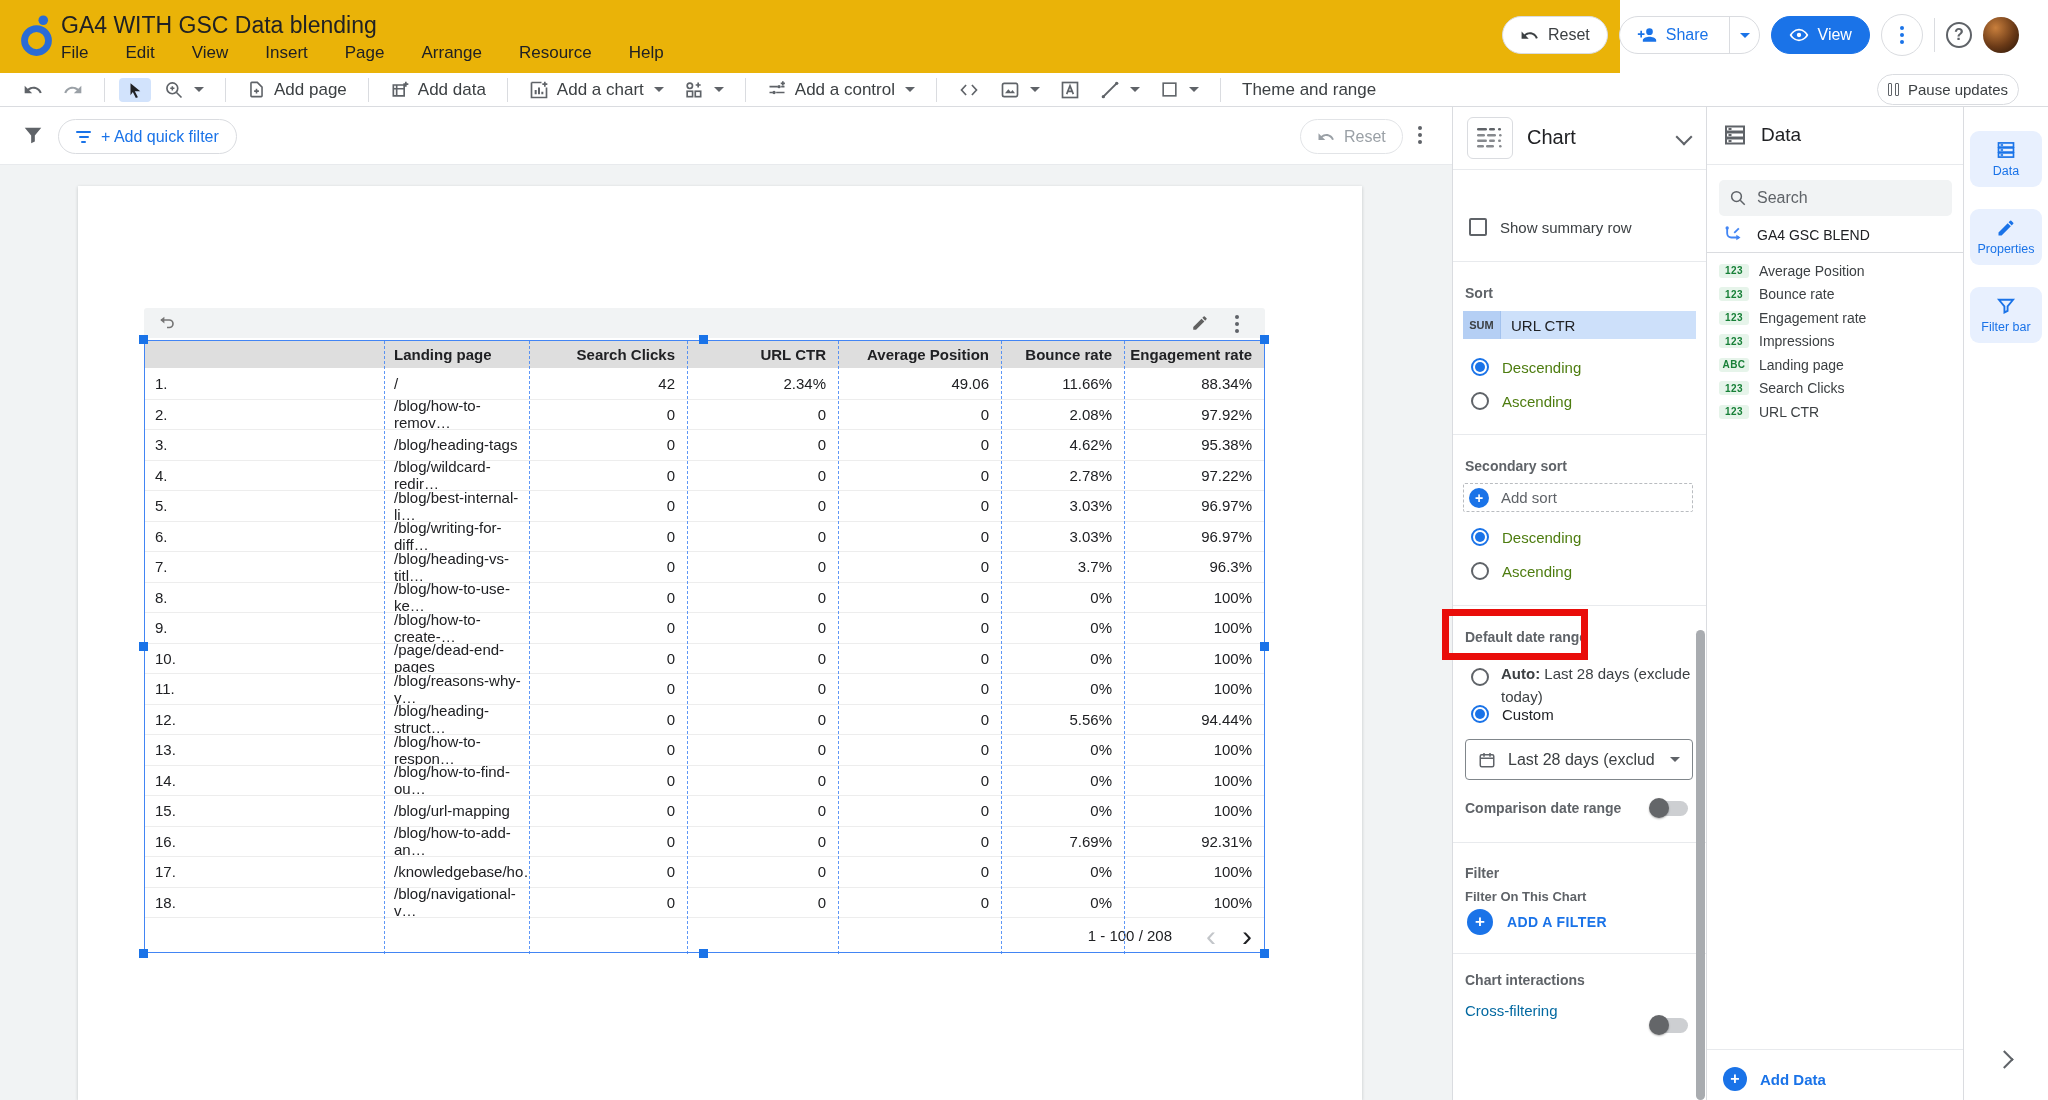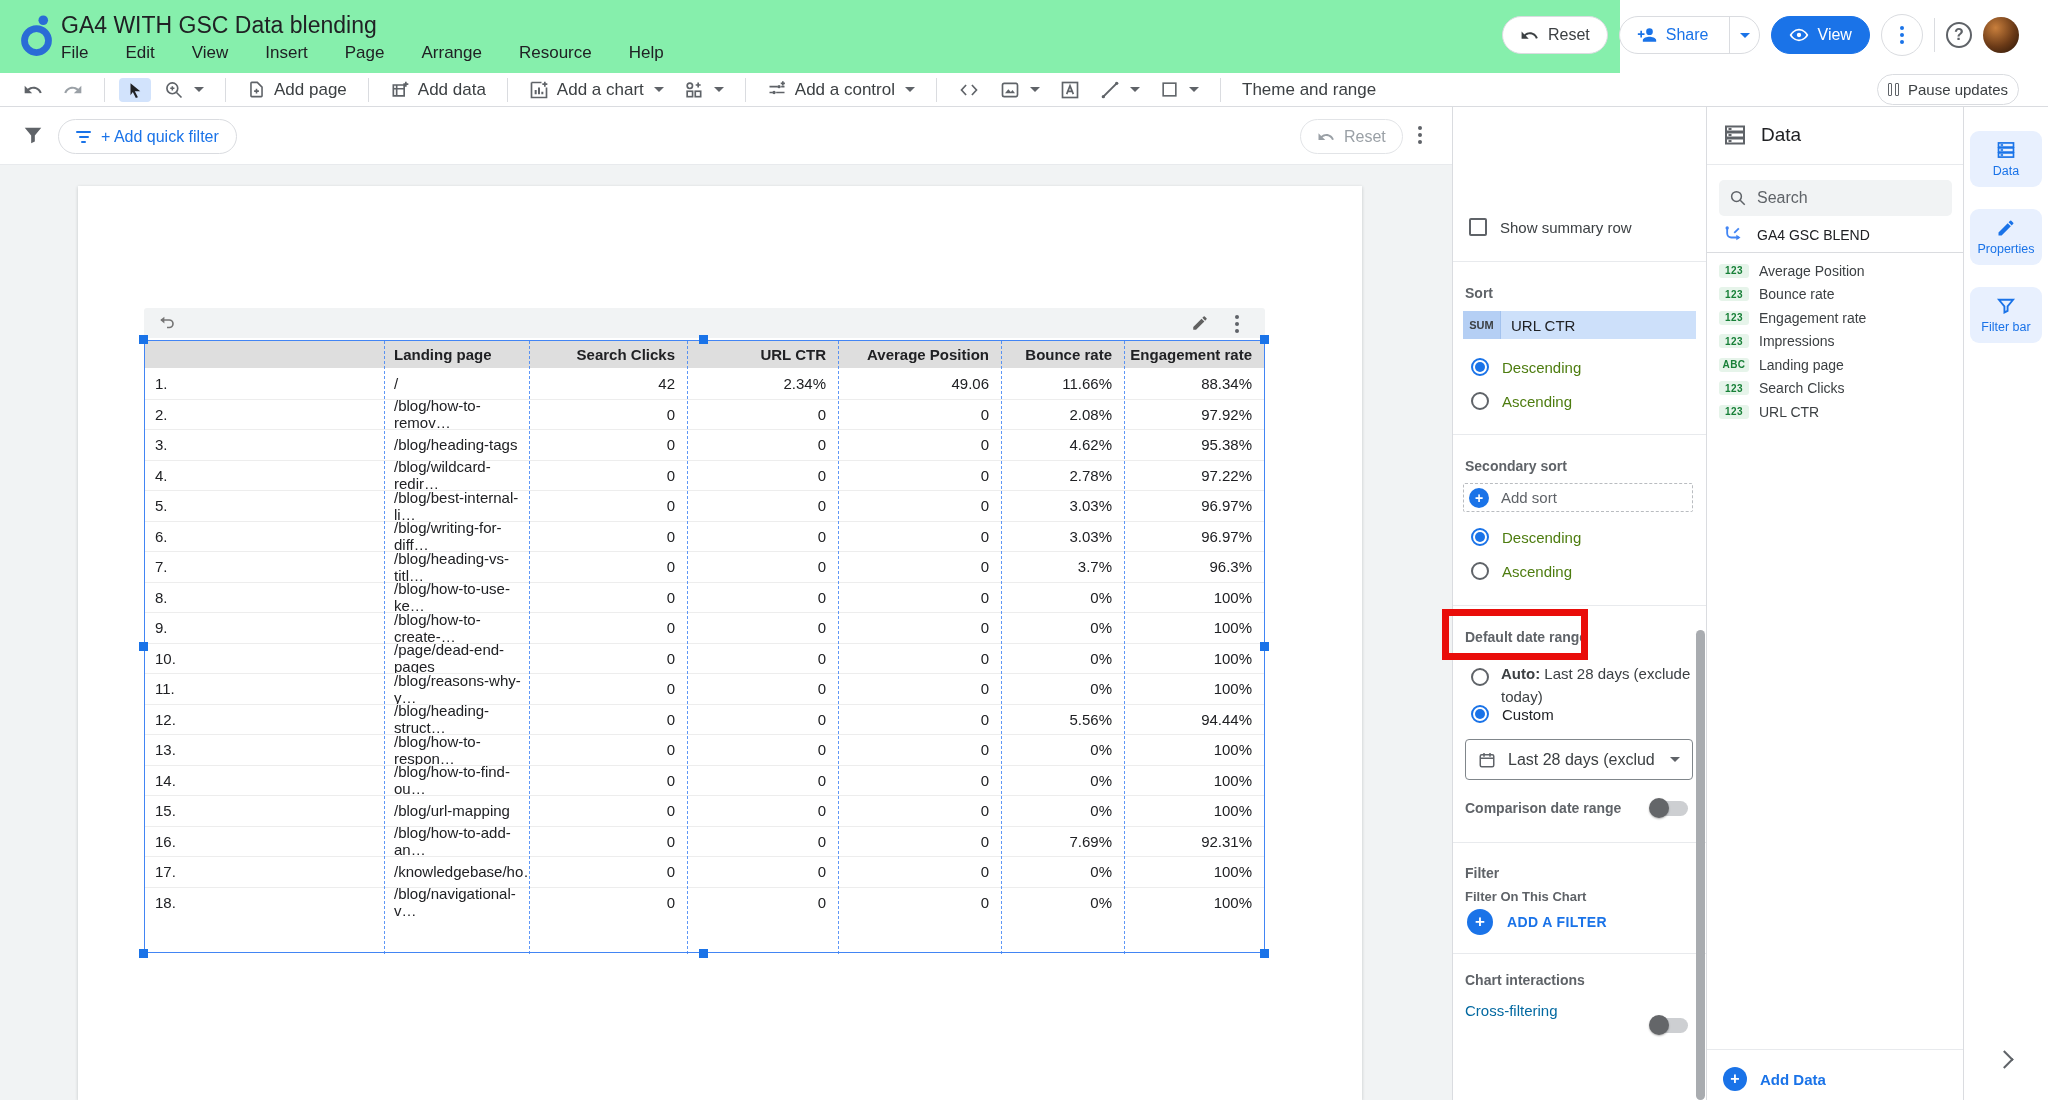--- a/index.html
+++ b/index.html
@@ -4,21 +4,21 @@
 <style>
   * { box-sizing: border-box; margin: 0; padding: 0; }
   html,body { width:2048px; height:1100px; overflow:hidden; }
   body { font-family:"Liberation Sans", sans-serif; color:#202124; cursor:default; background:#fff; }
   #root { position:relative; width:2048px; height:1100px; background:#fff; }
   .abs { position:absolute; }
   .flex { display:flex; align-items:center; }
   svg { display:block; }
 
   
-  .app-header { position:absolute; left:0; top:0; width:1620px; height:73px; background:#86efac; }
+  .app-header { position:absolute; left:0; top:0; width:1620px; height:73px; background:#eab308; }
   .doc-title { position:absolute; left:61px; top:12px; font-size:23px; color:#202124; }
   .menubar { position:absolute; left:58px; top:43px; display:flex; gap:31px; }
   .menubar span { font-size:17px; color:#202124; padding:0 3px; }
   .header-actions { position:absolute; left:1502px; top:15px; display:flex; align-items:center; gap:11px; height:40px; }
   .pill { display:flex; align-items:center; gap:9px; height:38px; border:1px solid #dadce0; border-radius:19px; padding:0 17px; background:#fff; font-size:16px; }
   .pill.reset-b { color:#3c4043; }
   .pill.share-b { color:#1a73e8; padding-right:0; }
   .share-caret-seg { display:flex; align-items:center; justify-content:center; height:38px; width:30px; border-left:1px solid #dadce0; margin-left:11px; }
   .pill.view-b { background:#1a73e8; border-color:#1a73e8; color:#fff; }
   .kebab-circle { width:42px; height:42px; border:1px solid #dadce0; border-radius:50%; display:flex; align-items:center; justify-content:center; }
@@ -470,38 +470,65 @@
         <div class="td c-right">0%</div>
         <div class="td c-right">100%</div>
         <div class="td c-left">18.</div>
         <div class="td c-left">/blog/navigational-v…</div>
         <div class="td c-right">0</div>
         <div class="td c-right">0</div>
         <div class="td c-right">0</div>
         <div class="td c-right">0%</div>
         <div class="td c-right">100%</div>
       </div>
+    <div class="tfoot">
+      <span class="pg-range">1 - 100 / 208</span>
+      <span class="pg-prev">‹</span>
+      <span class="pg-next">›</span>
+    </div>
     <div class="dash-v" style="left:239px"></div>
     <div class="dash-v" style="left:384px"></div>
     <div class="dash-v" style="left:542px"></div>
     <div class="dash-v" style="left:693px"></div>
     <div class="dash-v" style="left:856px"></div>
     <div class="dash-v" style="left:979px"></div>
   </div>
 
   <div class="handle" style="left:139px;top:335px"></div>
   <div class="handle" style="left:699px;top:335px"></div>
   <div class="handle" style="left:1260px;top:335px"></div>
   <div class="handle" style="left:139px;top:642px"></div>
   <div class="handle" style="left:1260px;top:642px"></div>
   <div class="handle" style="left:139px;top:949px"></div>
   <div class="handle" style="left:699px;top:949px"></div>
   <div class="handle" style="left:1260px;top:949px"></div>
 
   <div class="chart-panel">
+    <div class="cp-header">
+      <div class="cp-icon-box">
+        <svg width="30" height="26" viewBox="0 0 30 26">
+            <g fill="#5f6368">
+              <rect x="2" y="3" width="10" height="2.6" rx="1.3"></rect>
+              <rect x="14" y="3" width="6" height="2.6" rx="1.3"></rect>
+              <rect x="23" y="3" width="3" height="2.6" rx="1.3"></rect>
+              <rect x="2" y="9" width="8" height="2.4" rx="1.2" opacity=".75"></rect>
+              <rect x="12" y="9" width="9" height="2.4" rx="1.2" opacity=".75"></rect>
+              <rect x="24" y="9" width="2.6" height="2.4" rx="1.2" opacity=".75"></rect>
+              <rect x="2" y="14.5" width="10" height="2.4" rx="1.2" opacity=".75"></rect>
+              <rect x="14" y="14.5" width="6" height="2.4" rx="1.2" opacity=".75"></rect>
+              <rect x="23" y="14.5" width="3" height="2.4" rx="1.2" opacity=".75"></rect>
+              <rect x="2" y="20" width="7" height="2.4" rx="1.2" opacity=".75"></rect>
+              <rect x="11" y="20" width="8" height="2.4" rx="1.2" opacity=".75"></rect>
+              <rect x="24" y="20" width="2.6" height="2.4" rx="1.2" opacity=".75"></rect>
+            </g>
+          </svg>
+      </div>
+      <div class="cp-title">Chart</div>
+      <div class="cp-chev"></div>
+    </div>
 
     <div class="abs flex" style="left:16px;top:111px;gap:13px">
       <span style="width:18px;height:18px;border:2px solid #5f6368;border-radius:2px;background:#fff"></span>
       <span style="font-size:15px;color:#3c4043">Show summary row</span>
     </div>
     <div class="hr" style="top:154px"></div>
 
     <div class="abs panel-label" style="left:12px;top:178px">Sort</div>
     <div class="chip" style="top:204px">
       <span class="chip-agg">SUM</span>

